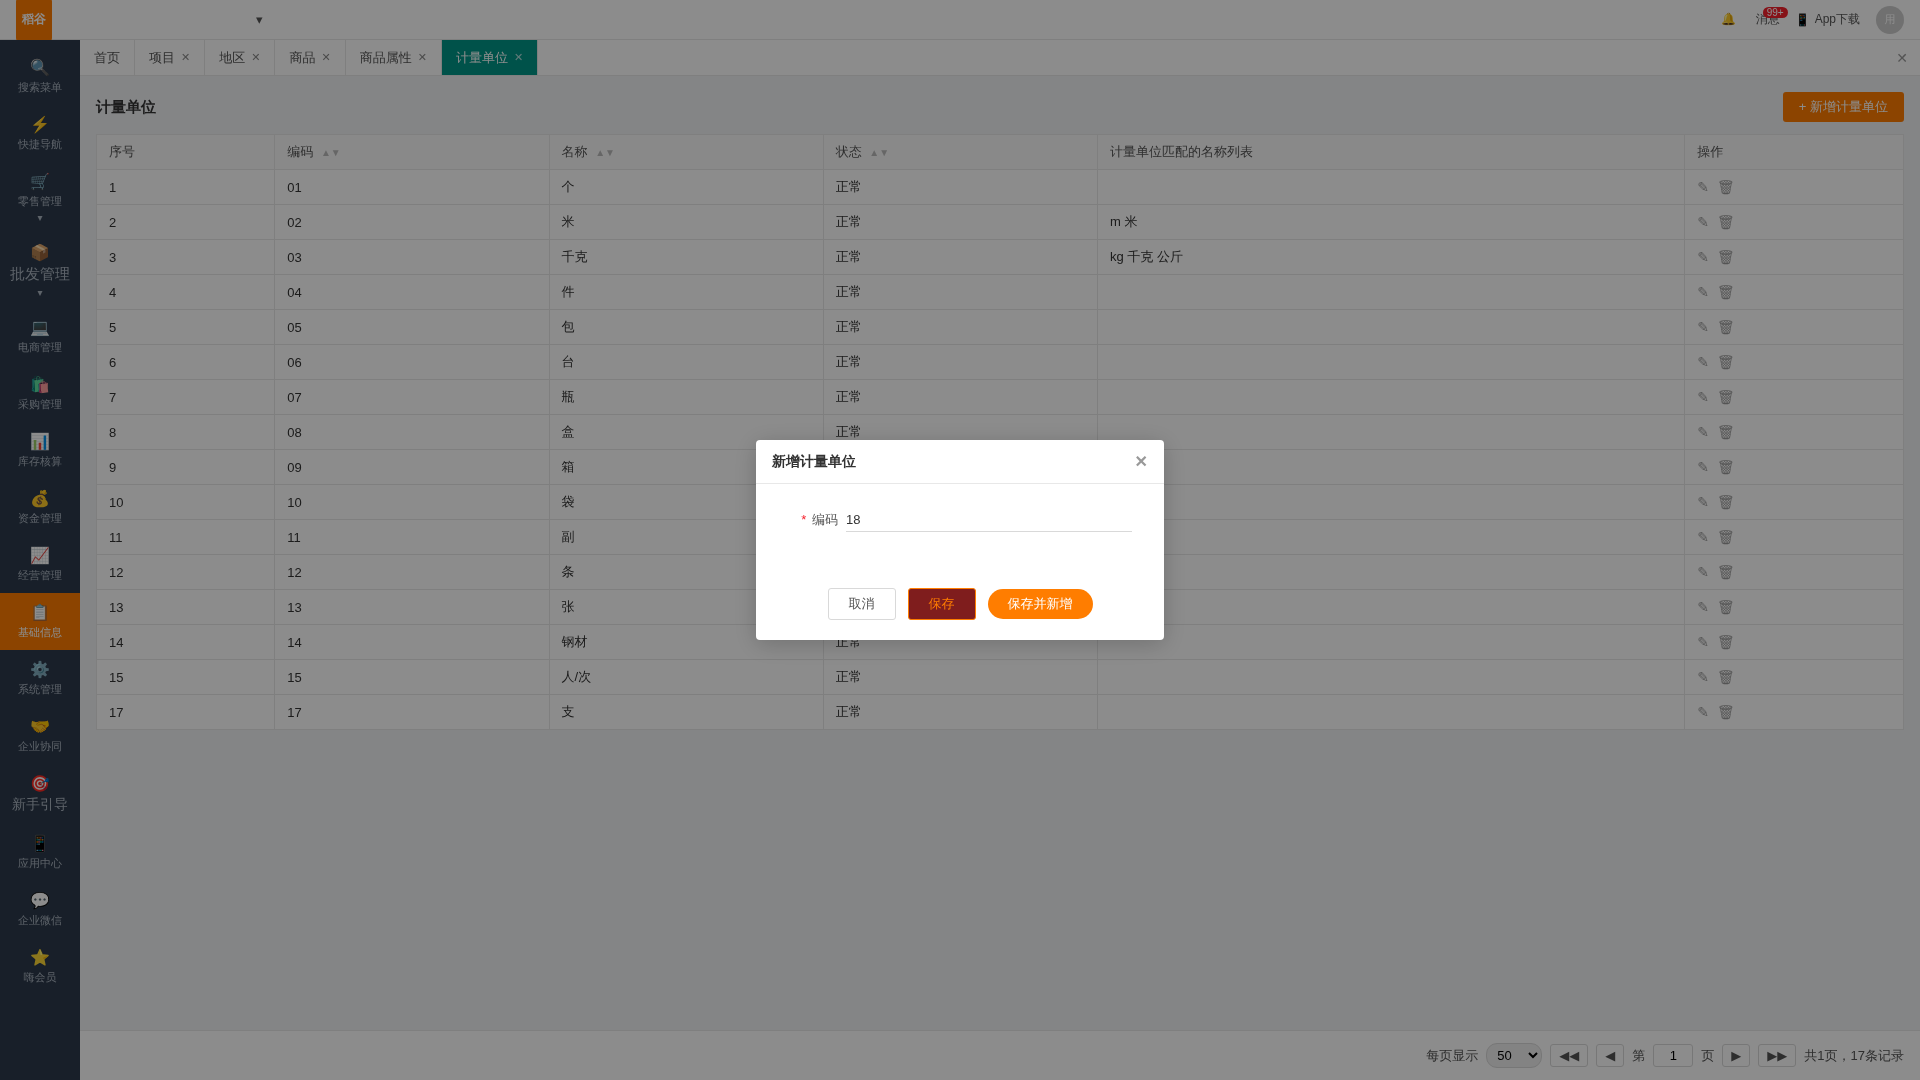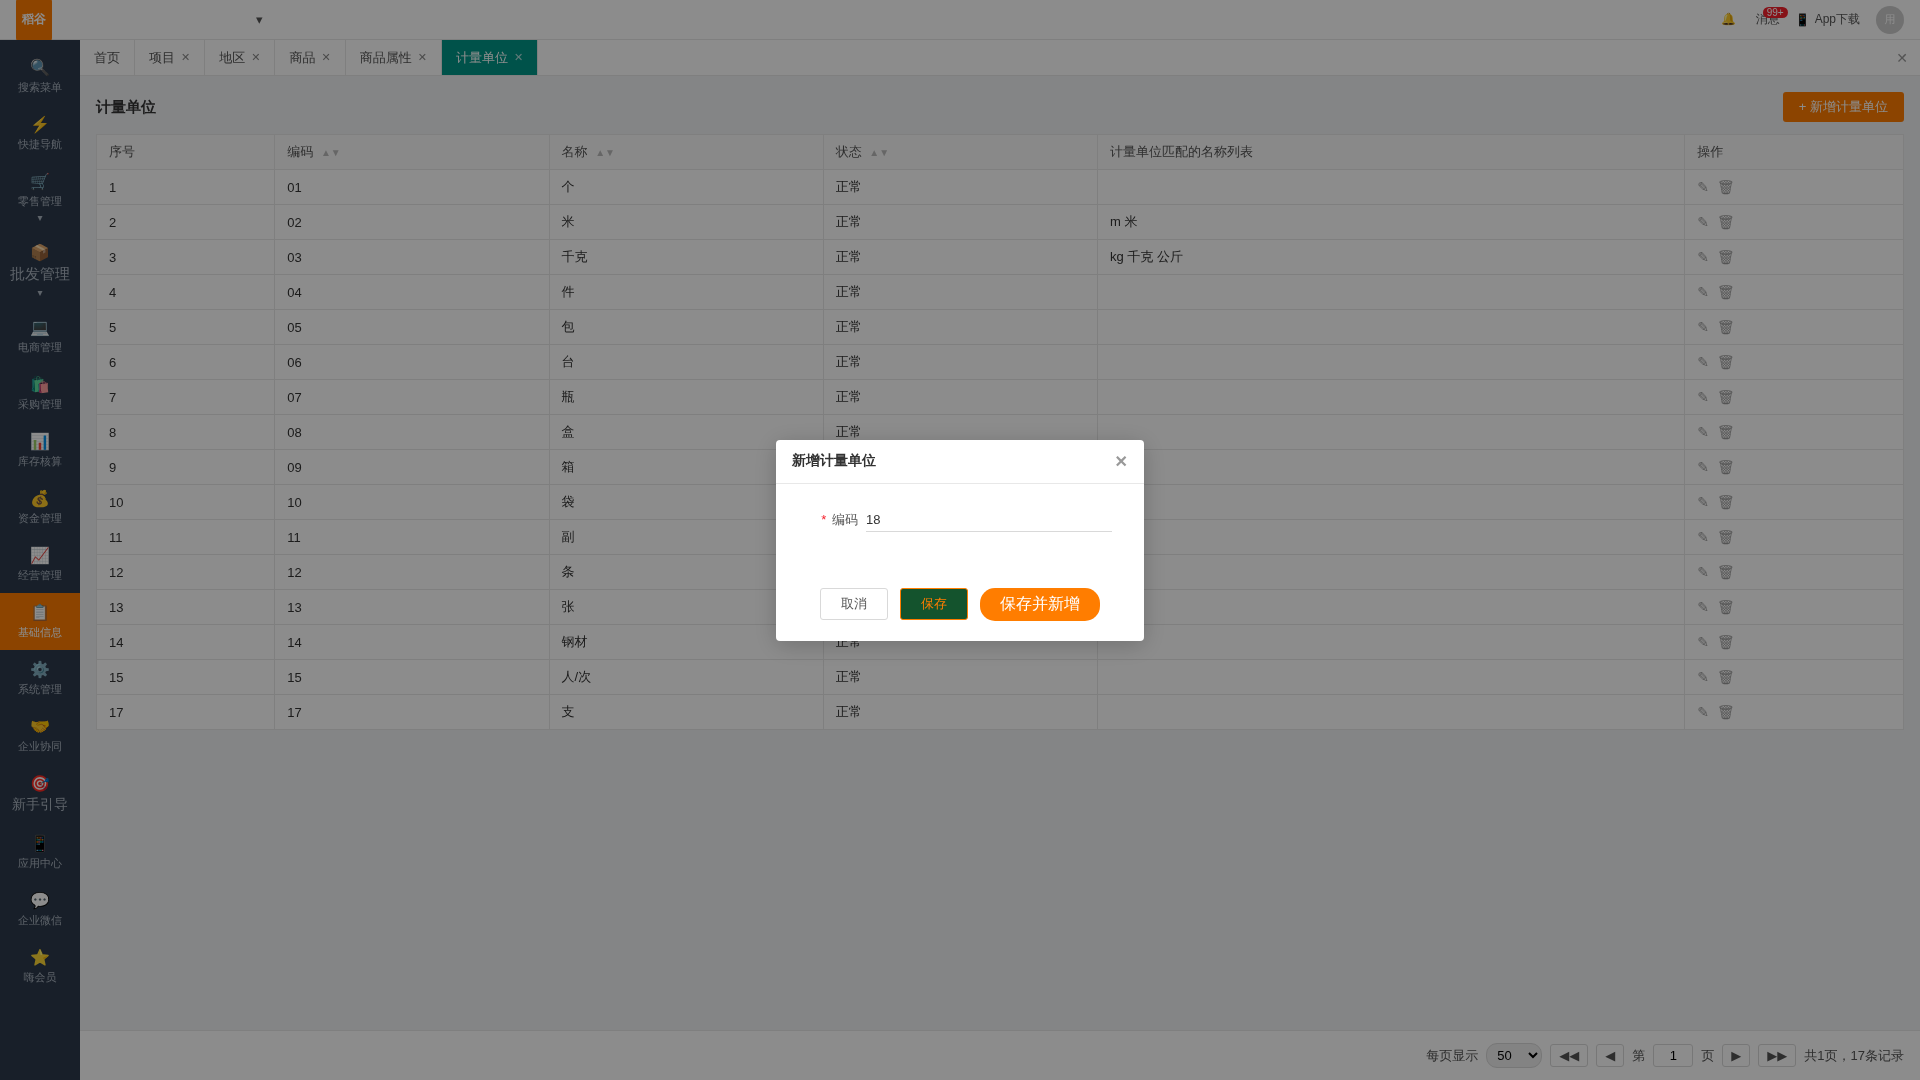--- a/index.html
+++ b/index.html
@@ -273,21 +273,21 @@
       z-index: 100;
       display: flex;
       align-items: center;
       justify-content: center;
     }
 
     
     .modal {
       background: #fff;
       border-radius: 4px;
-      width: 368px;
+      width: 408px;
       box-shadow: 0 4px 24px rgba(0,0,0,0.2);
       overflow: hidden;
     }
     .modal-header {
       display: flex;
       align-items: center;
       justify-content: space-between;
       padding: 12px 16px;
       border-bottom: 1px solid #e8e8e8;
       font-size: 14px;
@@ -342,35 +342,35 @@
       border: 1px solid #d9d9d9;
       background: #fff;
       color: #555;
       padding: 6px 20px;
       border-radius: 3px;
       cursor: pointer;
       font-size: 13px;
     }
     .btn-save {
       border: 1px solid #ff7d00;
-      background: #14532d;
+      background: #7f1d1d;
       color: #ff7d00;
       padding: 6px 20px;
       border-radius: 3px;
       cursor: pointer;
       font-size: 13px;
     }
     .btn-save-new {
       border: none;
       background: #ff7d00;
       color: #fff;
       padding: 6px 20px;
       border-radius: 15px;
       cursor: pointer;
-      font-size: 16px;
+      font-size: 13px;
     }
   </style>
 </head>
 <body>
 
 <div class="top-header">
   <div class="logo-area">
     <div class="logo-icon">稻谷</div>
   </div>
   <div style="flex:1; display:flex; align-items:center; padding-left:160px;">

